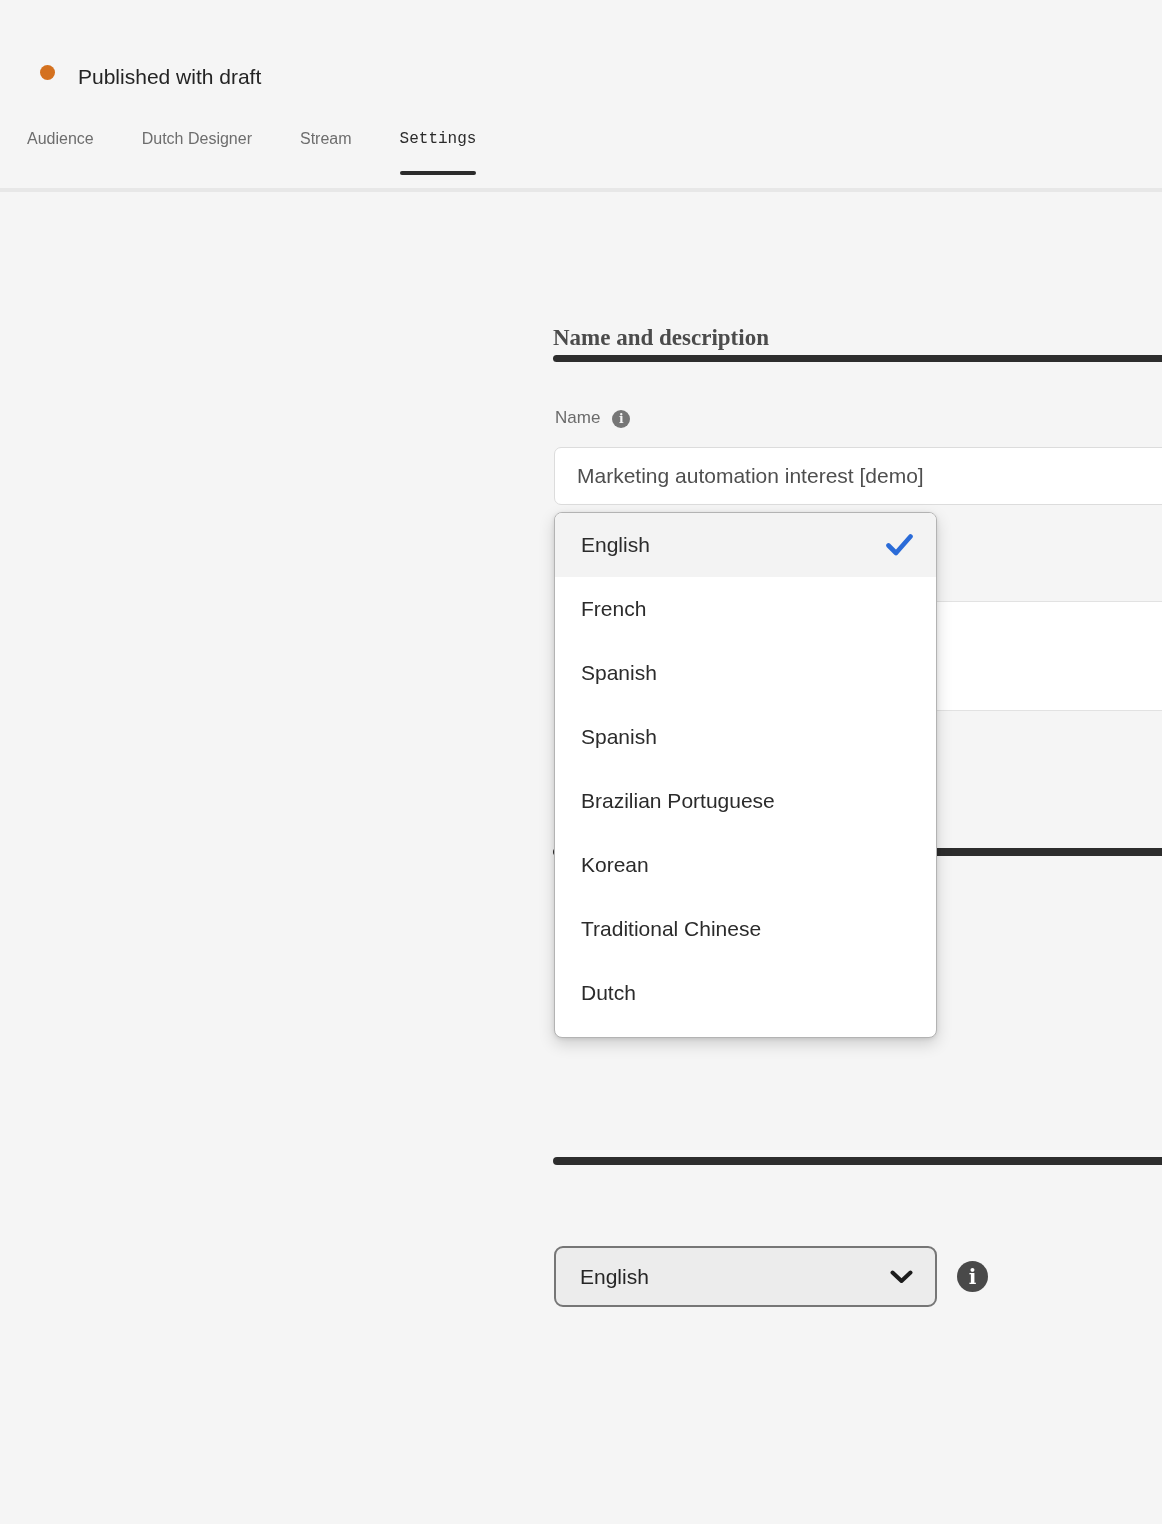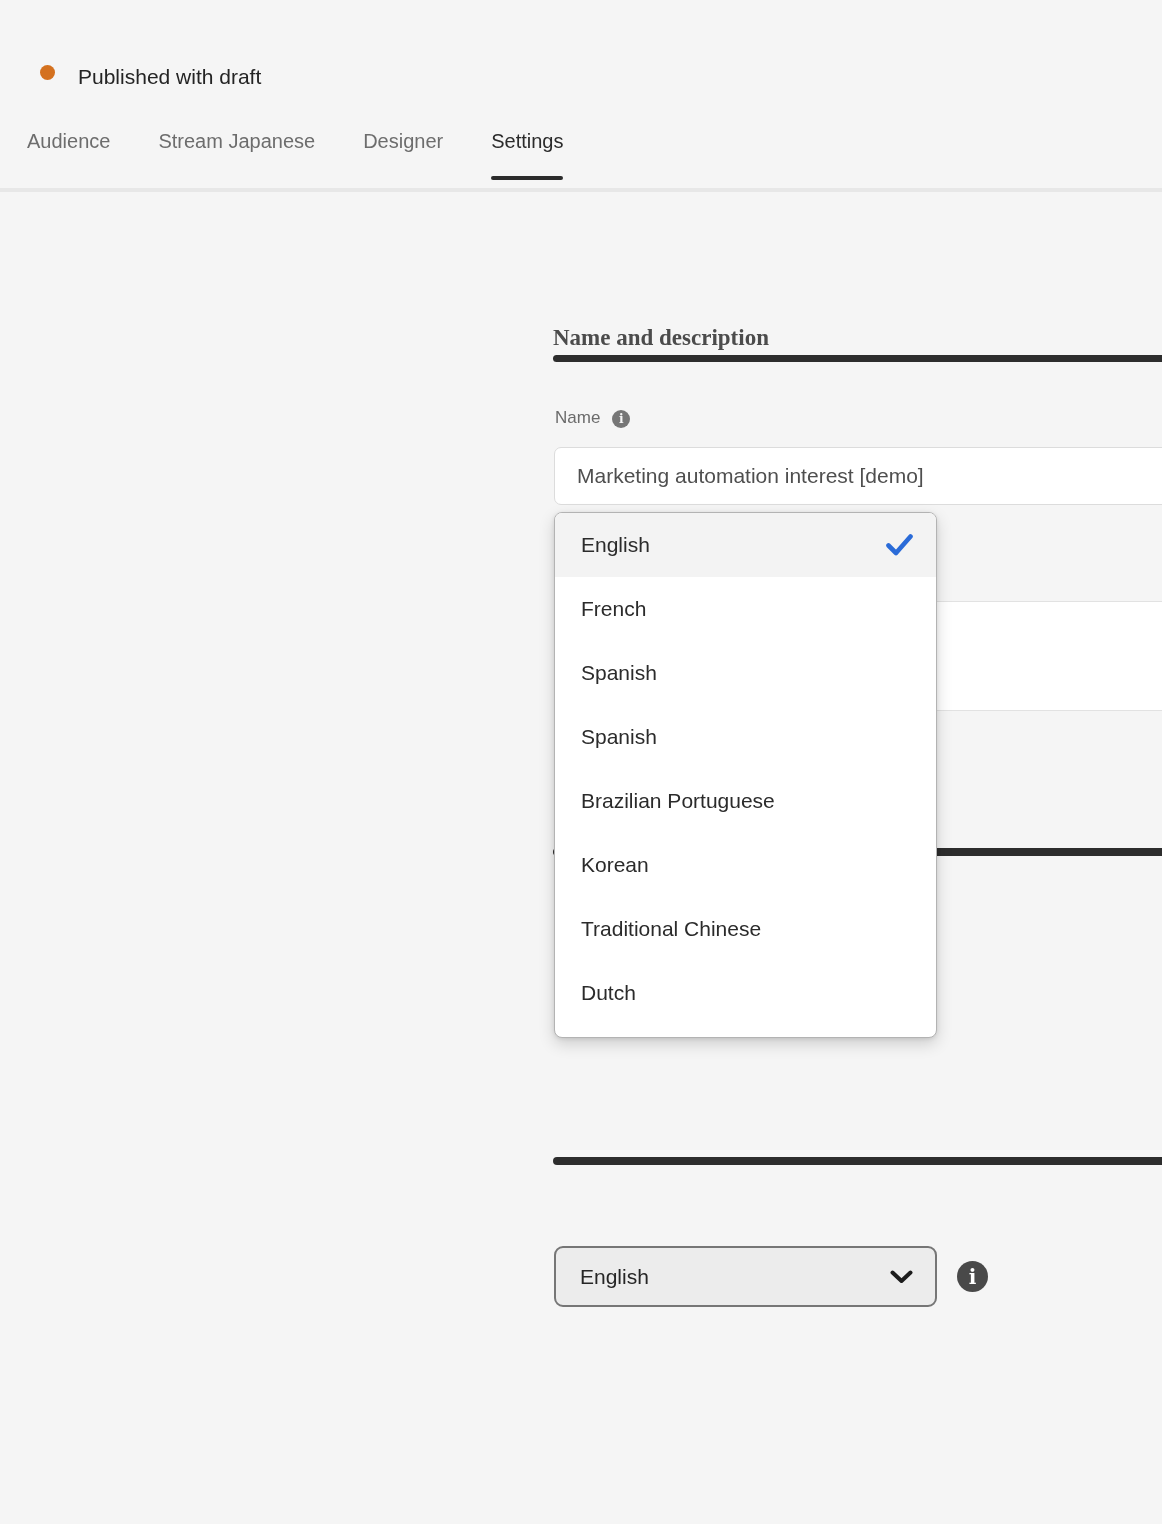--- a/index.html
+++ b/index.html
@@ -12,22 +12,22 @@
   }
 
   
   .status-row{position:absolute;left:40px;top:49px;display:flex;align-items:flex-start;margin-top:16px;}
   .status-dot{width:15px;height:15px;border-radius:50%;background:var(--status_dot,#d4711f);flex:0 0 auto;}
   .status-label{margin-left:23px;font-size:21px;color:#242424;}
 
   
   .tabbar-divider{position:absolute;left:0;right:0;top:188px;height:4px;background:#e7e7e7;}
   .tabs{position:absolute;left:27px;top:130px;display:flex;gap:48px;z-index:2;}
-  .tab{position:relative;font-size:20px;color:var(--tab_inactive,#6d6d6d);padding-bottom:23px;cursor:pointer;white-space:nowrap;}
-  .tab.active{color:var(--tab_active,#2b2b2b);}
+  .tab{position:relative;font-size:16px;color:var(--tab_inactive,#6d6d6d);padding-bottom:23px;cursor:pointer;white-space:nowrap;}
+  .tab.active{color:var(--tab_active,#2b2b2b);font-family:Liberation Mono, monospace;}
   .tab.active::after{content:"";position:absolute;left:0;right:0;bottom:-4px;height:4px;border-radius:2px;background:var(--tab_active,#2b2b2b);}
 
   
   .section-title{position:absolute;left:553px;top:306px;font-size:23px;font-weight:bold;color:#4b4b4b;font-family:Liberation Serif, serif;}
   .rule{position:absolute;left:553px;right:-4px;background:var(--rule,#2d2d2d);border-radius:4px 0 0 4px;}
   .rule-1{top:355px;height:7px;}
   .rule-2{top:848px;height:8px;}
   .rule-3{top:1157px;height:8px;}
 
   .field-label-row{position:absolute;left:555px;top:408px;display:flex;align-items:flex-end;}
@@ -64,22 +64,22 @@
 <body>
 
 <div class="status-row">
   <span class="status-dot"></span>
   <span class="status-label">Published with draft</span>
 </div>
 
 <div class="tabbar-divider"></div>
 <nav class="tabs" id="tabs">
     <div class="tab"><span>Audience</span></div>
-    <div class="tab"><span>Stream Japanese</span></div>
-    <div class="tab"><span>Designer</span></div>
+    <div class="tab"><span>Dutch Designer</span></div>
+    <div class="tab"><span>Stream</span></div>
     <div class="tab active"><span>Settings</span></div>
   </nav>
 
 <h2 class="section-title">Name and description</h2>
 <div class="rule rule-1"></div>
 <div class="rule rule-2"></div>
 <div class="rule rule-3"></div>
 
 <div class="field-label-row">
   <span class="field-label">Name</span>

